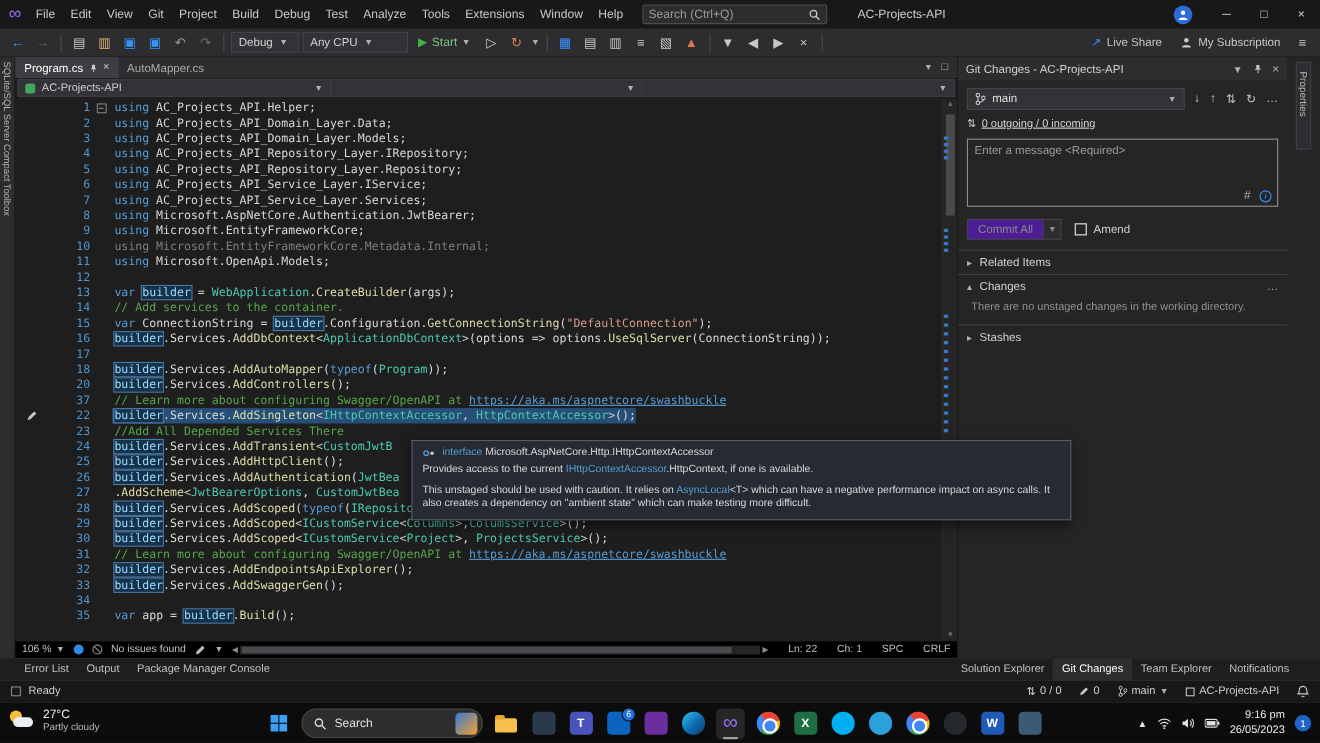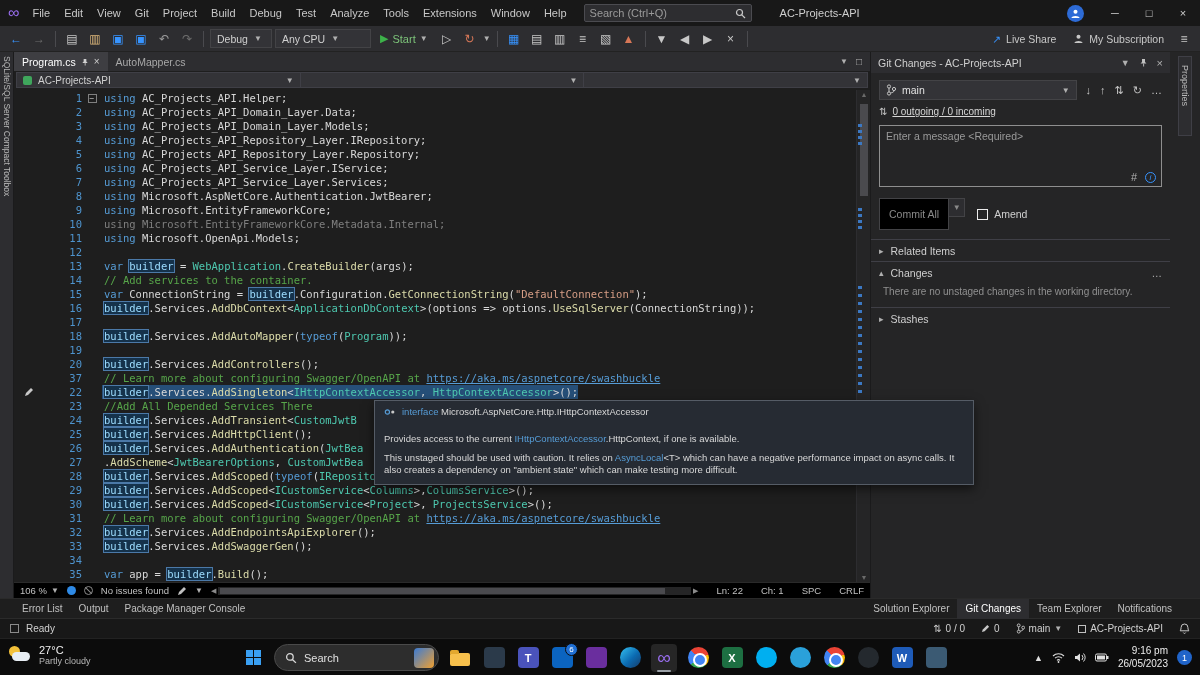--- a/index.html
+++ b/index.html
@@ -96,21 +96,21 @@
 #branch-drop .tb-caret{margin-left:auto}
 .git-ic{color:#c5c5c5;font-size:11px}
 #sync-row{margin:2px 8px 6px;display:flex;align-items:center;gap:5px;color:#c8c8c8;font-size:10px}
 #sync-link{text-decoration:underline;color:#d6d6d6}
 #msg-box{margin:2px 8px;height:62px;border:1px solid #8f8f8f;background:#252526;position:relative;padding:4px 6px;color:#9a9a9a}
 #msg-icons{position:absolute;right:5px;bottom:3px;display:flex;gap:8px;align-items:center}
 #hash-ico{color:#b0b0b0;font-size:11px}
 #info-ico{width:11px;height:11px;border:1px solid #3794ff;border-radius:50%;color:#3794ff;font-size:8px;line-height:9px;text-align:center;font-style:italic}
 #commit-row{margin:9px 8px;display:flex;align-items:center;gap:12px}
 #commit-btn{display:flex}
-#commit-btn .main{height:32px;background:#000000;border:1px solid #434346;color:#8a8a8a;padding:0 9px;display:flex;align-items:center}
+#commit-btn .main{height:19px;background:#4c1d95;border:1px solid #434346;color:#8a8a8a;padding:0 9px;display:flex;align-items:center}
 #commit-btn .caret{width:16px;height:19px;background:#2d2d30;border:1px solid #434346;border-left:none;color:#8a8a8a;display:flex;align-items:center;justify-content:center;font-size:8px}
 #amend-box{width:11px;height:11px;border:1px solid #ececec;background:transparent}
 #amend-wrap{display:flex;align-items:center;gap:6px;color:#d0d0d0}
 .git-section{height:22px;border-top:1px solid #3f3f46;display:flex;align-items:center;gap:7px;padding:0 8px;color:#cfcfcf}
 .git-section .chev{color:#b0b0b0;font-size:9px}
 .git-section .dots{margin-left:auto;color:#b0b0b0}
 #changes-empty{padding:3px 12px 10px;color:#909090;font-size:10px}
 
 
 #panel-tabs{height:20px;background:#1e1e1e;display:flex;align-items:center;justify-content:space-between;padding:0 20px 0 14px;border-top:1px solid #2a2a2a}
@@ -151,21 +151,21 @@
 .ic-vs{color:#9b6ff2;font-size:19px;line-height:21px}
 .ic-badge{position:absolute;top:-1px;right:-3px;width:13px;height:13px;border-radius:50%;background:#1f6fd4;color:#fff;font-size:8px;display:flex;align-items:center;justify-content:center;border:1px solid #0c0c0c}
 #tray{position:absolute;right:8px;top:4px;display:flex;align-items:center;gap:9px;height:29px}
 #tray .chev{color:#e0e0e0;font-size:9px}
 #clock{text-align:right;line-height:1.25;font-size:10px;color:#ececec}
 #notif-badge{width:15px;height:15px;border-radius:50%;background:#2064c9;color:#fff;font-size:9px;display:flex;align-items:center;justify-content:center}
 
 
 #tooltip{position:absolute;left:374px;top:400px;width:600px;background:#262b33;border:1px solid #555c66;box-shadow:0 4px 10px rgba(0,0,0,.55);padding:5px 9px 7px;font-size:9.5px;color:#d4d4d4;line-height:1.35;z-index:50}
 #tt-sig{display:flex;align-items:center;gap:6px;white-space:pre}
-#tt-b1{margin-top:14px;white-space:pre}
+#tt-b1{margin-top:2px;white-space:pre}
 #tt-b2{margin-top:6px}
 .tk-lnk{color:#569cd6}
 </style>
 </head>
 <body>
 
 <div id="root">
 
   <div id="titlebar">
     <span id="vs-logo">∞</span>
@@ -325,21 +325,20 @@
             <div class="cl"><span class="cl-m"></span><span class="cl-n">9</span><span class="cl-f"></span><span class="cl-c"><span class="tk-k">using</span><span class="tk-n"> Microsoft.EntityFrameworkCore;</span></span></div>
             <div class="cl"><span class="cl-m"></span><span class="cl-n">10</span><span class="cl-f"></span><span class="cl-c"><span class="tk-d">using Microsoft.EntityFrameworkCore.Metadata.Internal;</span></span></div>
             <div class="cl"><span class="cl-m"></span><span class="cl-n">11</span><span class="cl-f"></span><span class="cl-c"><span class="tk-k">using</span><span class="tk-n"> Microsoft.OpenApi.Models;</span></span></div>
             <div class="cl"><span class="cl-m"></span><span class="cl-n">12</span><span class="cl-f"></span><span class="cl-c"></span></div>
             <div class="cl"><span class="cl-m"></span><span class="cl-n">13</span><span class="cl-f"></span><span class="cl-c"><span class="tk-k">var</span><span class="tk-n"> </span><span class="tk-b">builder</span><span class="tk-n"> = </span><span class="tk-t">WebApplication</span><span class="tk-n">.</span><span class="tk-m">CreateBuilder</span><span class="tk-n">(args);</span></span></div>
             <div class="cl"><span class="cl-m"></span><span class="cl-n">14</span><span class="cl-f"></span><span class="cl-c"><span class="tk-c">// Add services to the container.</span></span></div>
             <div class="cl"><span class="cl-m"></span><span class="cl-n">15</span><span class="cl-f"></span><span class="cl-c"><span class="tk-k">var</span><span class="tk-n"> ConnectionString = </span><span class="tk-b">builder</span><span class="tk-n">.Configuration.</span><span class="tk-m">GetConnectionString</span><span class="tk-n">(</span><span class="tk-s">"DefaultConnection"</span><span class="tk-n">);</span></span></div>
             <div class="cl"><span class="cl-m"></span><span class="cl-n">16</span><span class="cl-f"></span><span class="cl-c"><span class="tk-b">builder</span><span class="tk-n">.Services.</span><span class="tk-m">AddDbContext</span><span class="tk-n">&lt;</span><span class="tk-t">ApplicationDbContext</span><span class="tk-n">&gt;(options =&gt; options.</span><span class="tk-m">UseSqlServer</span><span class="tk-n">(ConnectionString));</span></span></div>
             <div class="cl"><span class="cl-m"></span><span class="cl-n">17</span><span class="cl-f"></span><span class="cl-c"></span></div>
             <div class="cl"><span class="cl-m"></span><span class="cl-n">18</span><span class="cl-f"></span><span class="cl-c"><span class="tk-b">builder</span><span class="tk-n">.Services.</span><span class="tk-m">AddAutoMapper</span><span class="tk-n">(</span><span class="tk-k">typeof</span><span class="tk-n">(</span><span class="tk-t">Program</span><span class="tk-n">));</span></span></div>
-            <div class="cl"><span class="cl-m"></span><span class="cl-n">19</span><span class="cl-f"></span><span class="cl-c"></span></div>
             <div class="cl"><span class="cl-m"></span><span class="cl-n">20</span><span class="cl-f"></span><span class="cl-c"><span class="tk-b">builder</span><span class="tk-n">.Services.</span><span class="tk-m">AddControllers</span><span class="tk-n">();</span></span></div>
             <div class="cl"><span class="cl-m"></span><span class="cl-n">37</span><span class="cl-f"></span><span class="cl-c"><span class="tk-c">// Learn more about configuring Swagger/OpenAPI at </span><span class="tk-l">https://aka.ms/aspnetcore/swashbuckle</span></span></div>
             <div class="cl"><span class="cl-m"><svg width="10" height="10" viewBox="0 0 10 10">
                   <path d="M1 9l1-3 5-5 2 2-5 5z" fill="#c8c8c8"></path>
                 </svg></span><span class="cl-n">22</span><span class="cl-f"></span><span class="cl-c sel"><span class="tk-b">builder</span><span class="tk-n">.Services.</span><span class="tk-m">AddSingleton</span><span class="tk-n">&lt;</span><span class="tk-t">IHttpContextAccessor</span><span class="tk-n">, </span><span class="tk-t">HttpContextAccessor</span><span class="tk-n">&gt;();</span></span></div>
             <div class="cl"><span class="cl-m"></span><span class="cl-n">23</span><span class="cl-f"></span><span class="cl-c"><span class="tk-c">//Add All Depended Services There</span></span></div>
             <div class="cl"><span class="cl-m"></span><span class="cl-n">24</span><span class="cl-f"></span><span class="cl-c"><span class="tk-b">builder</span><span class="tk-n">.Services.</span><span class="tk-m">AddTransient</span><span class="tk-n">&lt;</span><span class="tk-t">CustomJwtB</span></span></div>
             <div class="cl"><span class="cl-m"></span><span class="cl-n">25</span><span class="cl-f"></span><span class="cl-c"><span class="tk-b">builder</span><span class="tk-n">.Services.</span><span class="tk-m">AddHttpClient</span><span class="tk-n">();</span></span></div>
             <div class="cl"><span class="cl-m"></span><span class="cl-n">26</span><span class="cl-f"></span><span class="cl-c"><span class="tk-b">builder</span><span class="tk-n">.Services.</span><span class="tk-m">AddAuthentication</span><span class="tk-n">(</span><span class="tk-t">JwtBea</span></span></div>
             <div class="cl"><span class="cl-m"></span><span class="cl-n">27</span><span class="cl-f"></span><span class="cl-c"><span class="tk-n">.</span><span class="tk-m">AddScheme</span><span class="tk-n">&lt;</span><span class="tk-t">JwtBearerOptions</span><span class="tk-n">, </span><span class="tk-t">CustomJwtBea</span></span></div>

